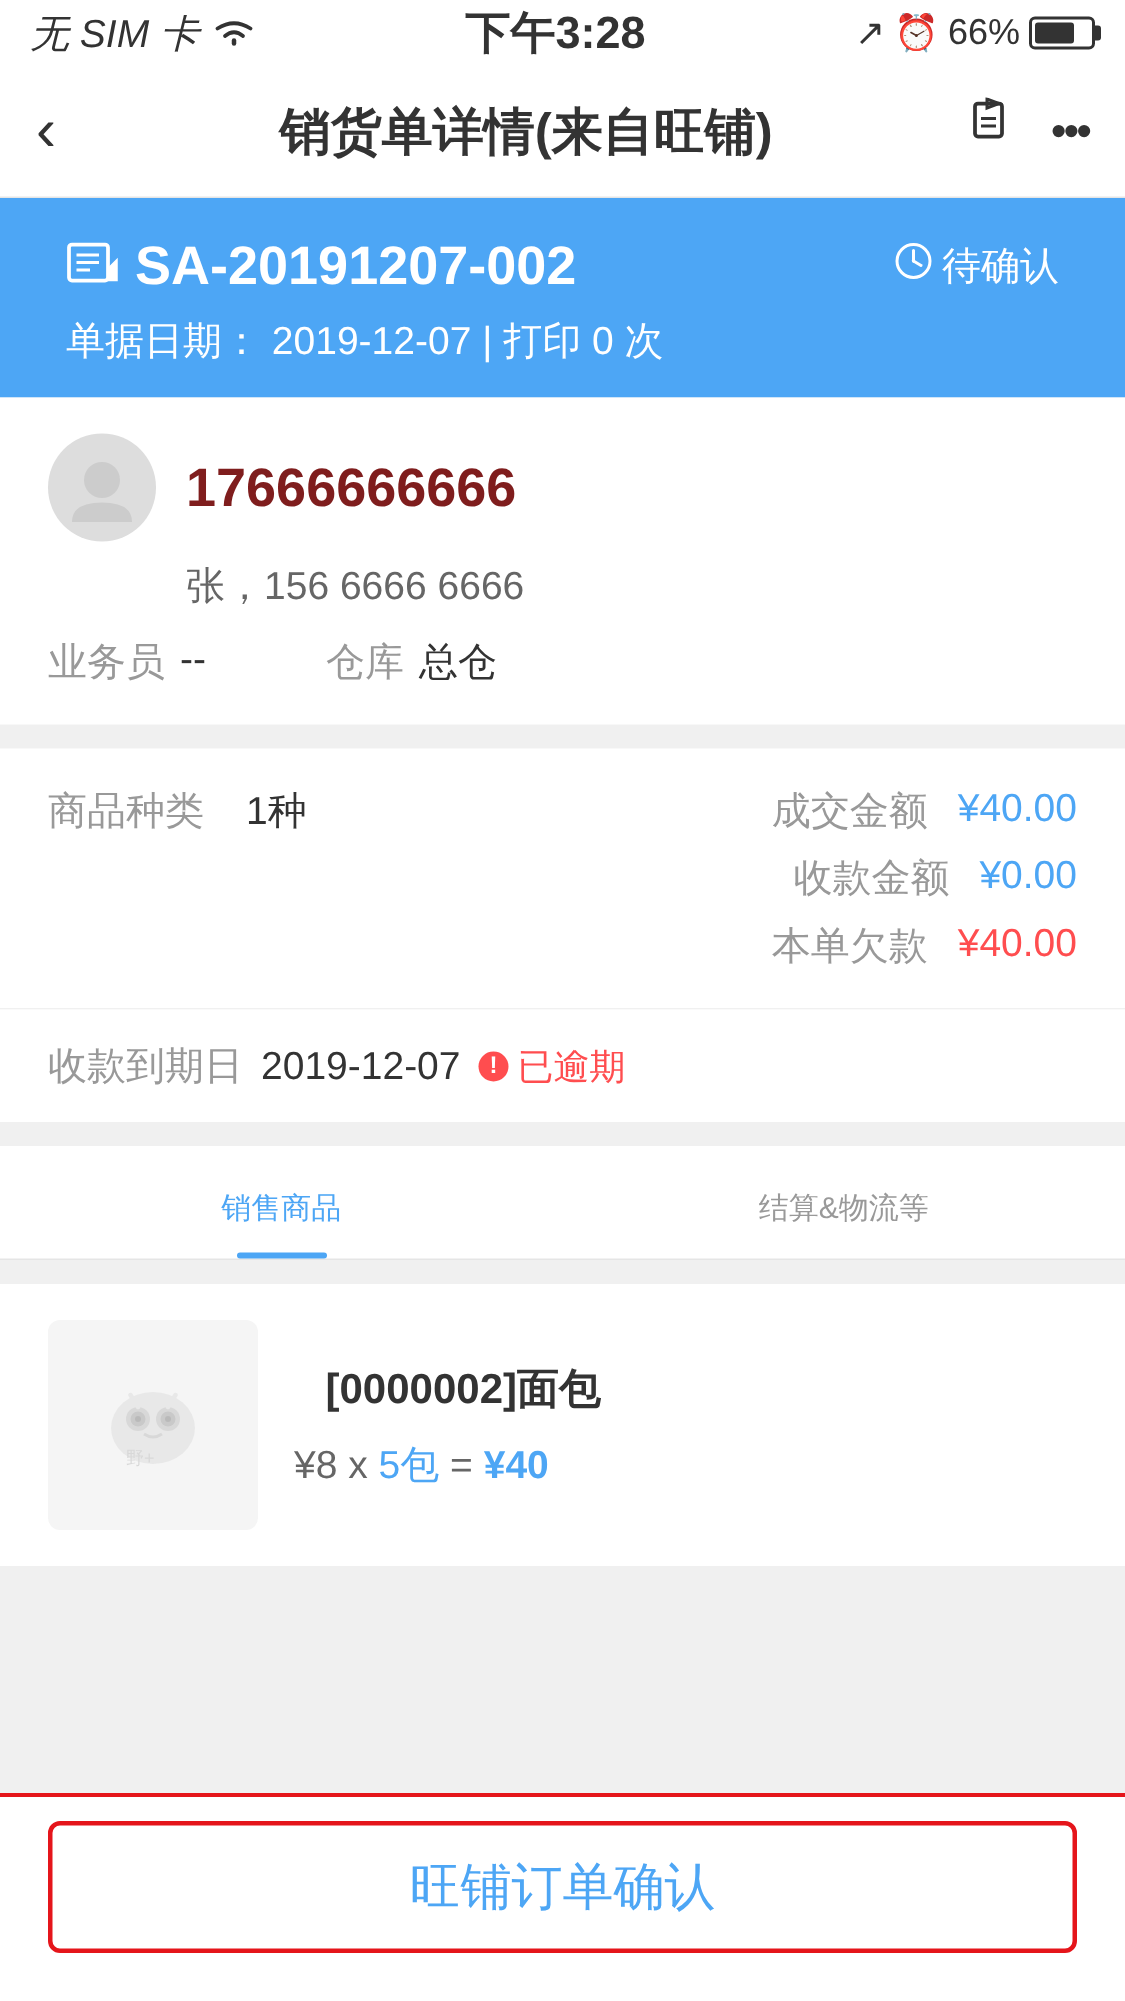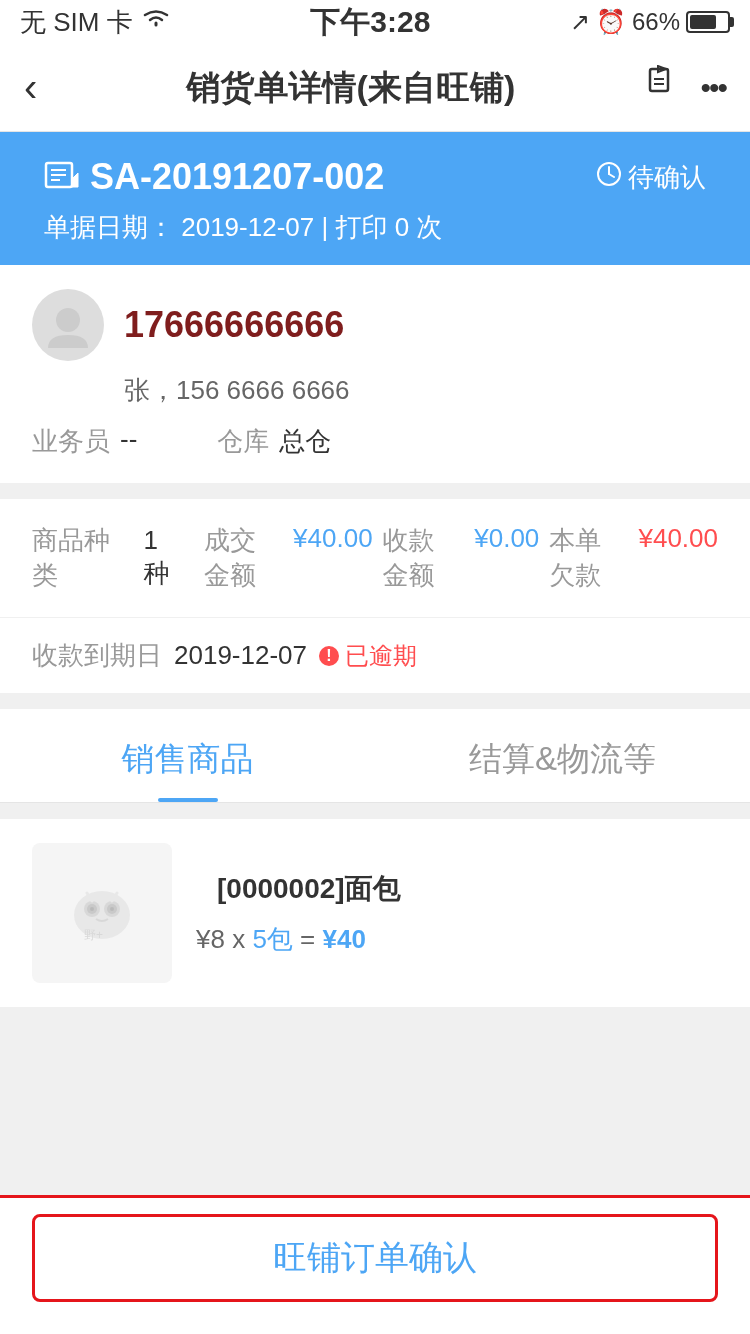--- a/index.html
+++ b/index.html
@@ -17,21 +17,21 @@
     .status-bar {
       height: 44px;
       background: #fff;
       display: flex;
       align-items: center;
       justify-content: space-between;
       padding: 0 20px;
       font-size: 26px;
       font-weight: 500;
     }
-    .status-left { display: flex; align-items: flex-start; gap: 8px; }
+    .status-left { display: flex; align-items: flex-end; gap: 8px; font-style: italic; }
     .status-center { font-size: 30px; font-weight: 600; }
     .status-right { display: flex; align-items: center; gap: 6px; font-size: 24px; }
     .battery-icon {
       display: inline-block;
       width: 44px;
       height: 22px;
       border: 2px solid #333;
       border-radius: 4px;
       position: relative;
     }
@@ -186,21 +186,21 @@
       display: flex;
       align-items: center;
       gap: 28px;
       font-size: 26px;
       color: #666;
     }
     .summary-label { color: #999; }
     .summary-value { color: #333; font-weight: 500; }
     .summary-right {
       display: flex;
-      flex-direction: row;
+      flex-direction: column;
       align-items: flex-end;
       gap: 10px;
       margin-left: 28px;
     }
     .amount-row {
       display: flex;
       justify-content: space-between;
       gap: 20px;
       font-size: 26px;
     }
@@ -245,21 +245,21 @@
     .tabs {
       background: #fff;
       display: flex;
       border-bottom: 1px solid #e5e5e5;
       margin-bottom: 16px;
     }
     .tab {
       flex: 1;
       text-align: center;
       padding: 28px 16px 20px;
-      font-size: 33px;
+      font-size: 20px;
       color: #999;
       position: relative;
       cursor: pointer;
     }
     .tab.active {
       color: #4da6f5;
     }
     .tab.active::after {
       content: '';
       position: absolute;

